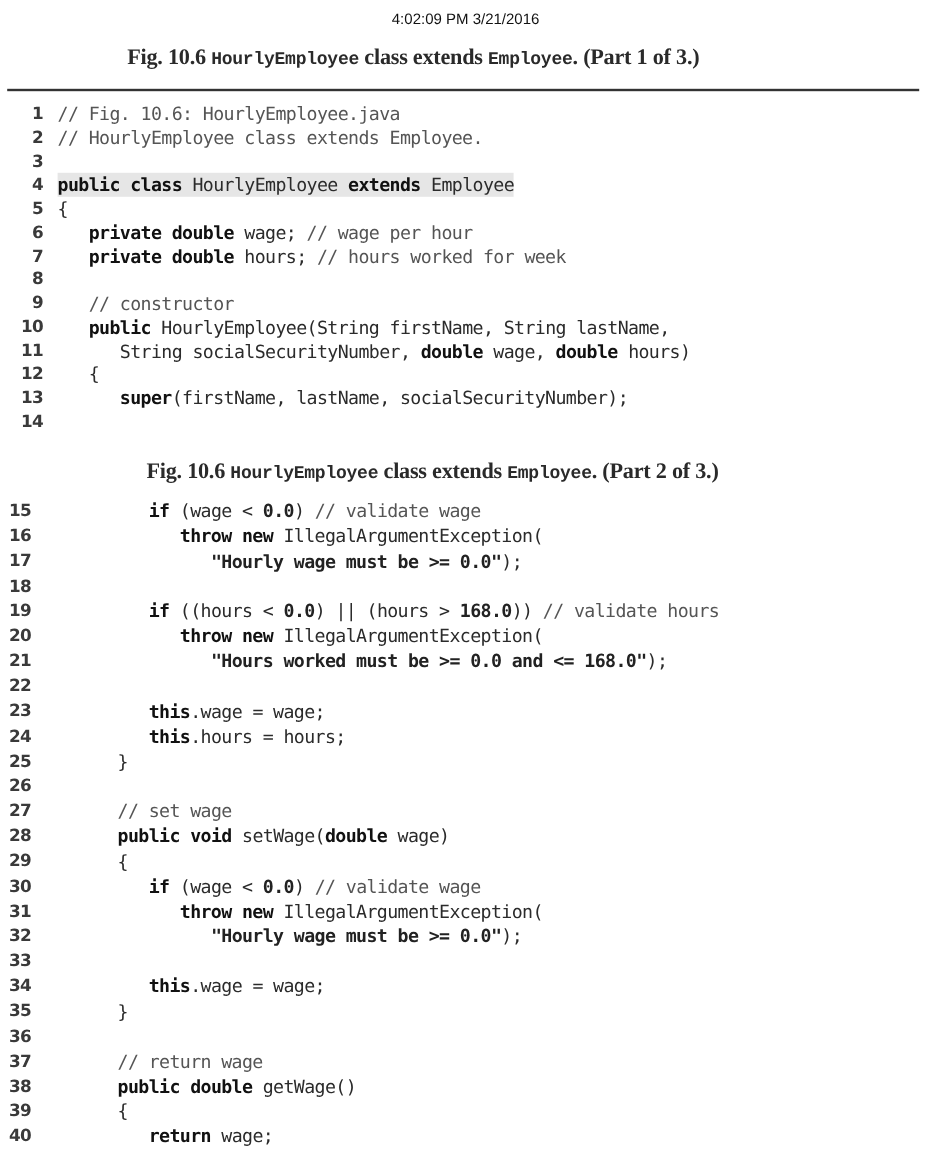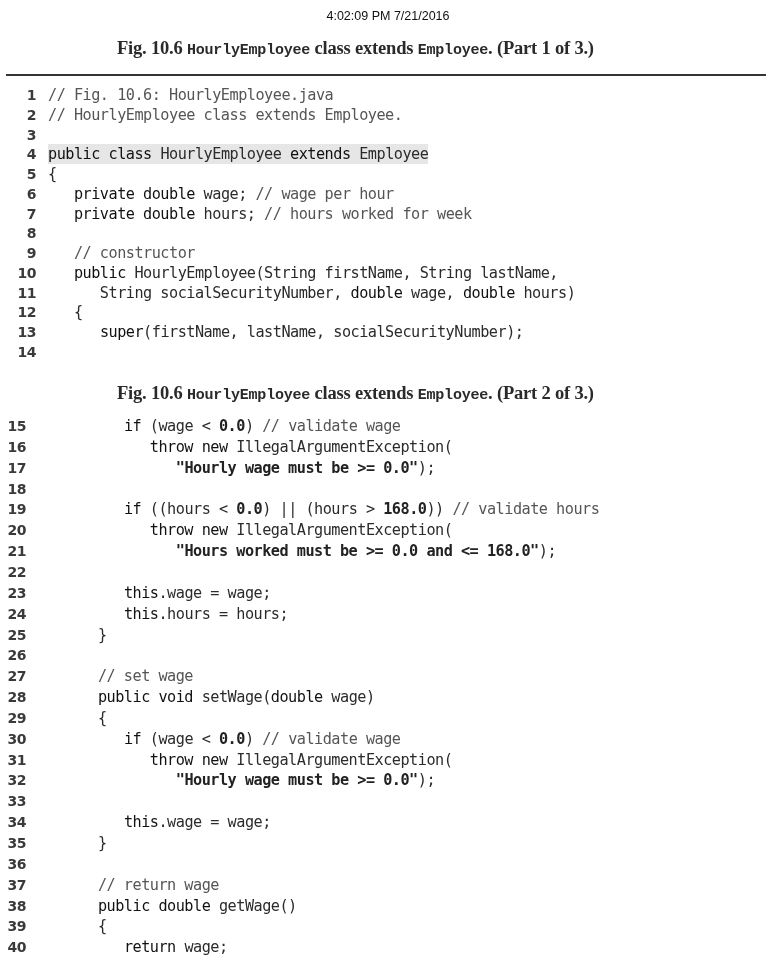--- a/index.html
+++ b/index.html
@@ -3,50 +3,50 @@
 <meta charset="utf-8">
 <style>
   html, body { margin: 0; padding: 0; background: #ffffff; }
   body { width: 776px; height: 960px; position: relative; overflow: hidden; color: #1a1a1a; }
   .timestamp {
     position: absolute; left: 0; width: 776px; top: 9px; text-align: center;
     font-family: "Liberation Sans", sans-serif; font-size: 12.5px; color: #111;
   }
   .caption {
     position: absolute; font-family: "Liberation Serif", serif; font-weight: bold;
-    font-size: 18.5px; color: #2a2a2a; white-space: nowrap; letter-spacing: -0.2px; margin-left: 11px;
+    font-size: 18.5px; color: #2a2a2a; white-space: nowrap; letter-spacing: -0.2px;
   }
   .caption .mono { font-family: "Liberation Mono", monospace; font-size: 15px; font-weight: bold; }
   .cap1 { left: 106px; top: 38px; }
-  .cap2 { left: 106px; top: 383px; }
+  .cap2 { left: 122px; top: 383px; }
   .rule { position: absolute; left: 6px; width: 760px; top: 74px; height: 2px; background: #333; }
   .code {
     position: absolute; font-family: "DejaVu Sans Mono", monospace; font-size: 15.2px;
     color: #2b2b2b; white-space: pre; letter-spacing: -0.5px;
   }
   .line { position: absolute; left: 0; height: 20px; line-height: 20px; white-space: pre; }
   .ln {
     position: absolute; left: 0; width: 36px; text-align: right;
     font-family: "DejaVu Sans", sans-serif; font-weight: bold; font-size: 14px; color: #3a3a3a;
   }
   .txt { position: absolute; }
-  .kw { font-weight: normal; color: #111; margin-top: 24px; }
+  .kw { font-weight: bold; color: #111; margin-top: 24px; }
   .cm { color: #555; }
   .str { font-weight: bold; color: #222; }
   .hl { background: #e6e6e6; }
   #part1 { left: 0; top: 85px; }
   #part2 { left: 0; top: 416px; }
   #part1 .txt { left: 48px; }
   #part2 .txt { left: 72px; }
   #part2 .ln { width: 26px; }
 </style>
 </head>
 <body>
 
-<div class="timestamp">4:02:09 PM 7/21/2016</div>
+<div class="timestamp">4:02:09 PM 3/21/2016</div>
 
 <div class="caption cap1">
   <span>Fig. 10.6 </span><span class="mono">HourlyEmployee</span><span> class extends </span><span class="mono">Employee</span><span>. (Part 1 of 3.)</span>
 </div>
 
 <div class="rule"></div>
 
 <div class="code" id="part1"><div class="line" style="top: 0px;"><span class="ln">1</span><span class="txt"><span class="cm">// Fig. 10.6: HourlyEmployee.java</span></span></div><div class="line" style="top: 19.75px;"><span class="ln">2</span><span class="txt"><span class="cm">// HourlyEmployee class extends Employee.</span></span></div><div class="line" style="top: 39.5px;"><span class="ln">3</span><span class="txt"></span></div><div class="line" style="top: 59.25px;"><span class="ln">4</span><span class="txt hl"><span class="kw">public class</span><span> HourlyEmployee </span><span class="kw">extends</span><span> Employee</span></span></div><div class="line" style="top: 79px;"><span class="ln">5</span><span class="txt"><span>{</span></span></div><div class="line" style="top: 98.75px;"><span class="ln">6</span><span class="txt"><span>   </span><span class="kw">private double</span><span> wage; </span><span class="cm">// wage per hour</span></span></div><div class="line" style="top: 118.5px;"><span class="ln">7</span><span class="txt"><span>   </span><span class="kw">private double</span><span> hours; </span><span class="cm">// hours worked for week</span></span></div><div class="line" style="top: 138.25px;"><span class="ln">8</span><span class="txt"></span></div><div class="line" style="top: 158px;"><span class="ln">9</span><span class="txt"><span>   </span><span class="cm">// constructor</span></span></div><div class="line" style="top: 177.75px;"><span class="ln">10</span><span class="txt"><span>   </span><span class="kw">public</span><span> HourlyEmployee(String firstName, String lastName,</span></span></div><div class="line" style="top: 197.5px;"><span class="ln">11</span><span class="txt"><span>      String socialSecurityNumber, </span><span class="kw">double</span><span> wage, </span><span class="kw">double</span><span> hours)</span></span></div><div class="line" style="top: 217.25px;"><span class="ln">12</span><span class="txt"><span>   {</span></span></div><div class="line" style="top: 237px;"><span class="ln">13</span><span class="txt"><span>      </span><span class="kw">super</span><span>(firstName, lastName, socialSecurityNumber);</span></span></div><div class="line" style="top: 256.75px;"><span class="ln">14</span><span class="txt"></span></div></div>
 
 <div class="caption cap2">

